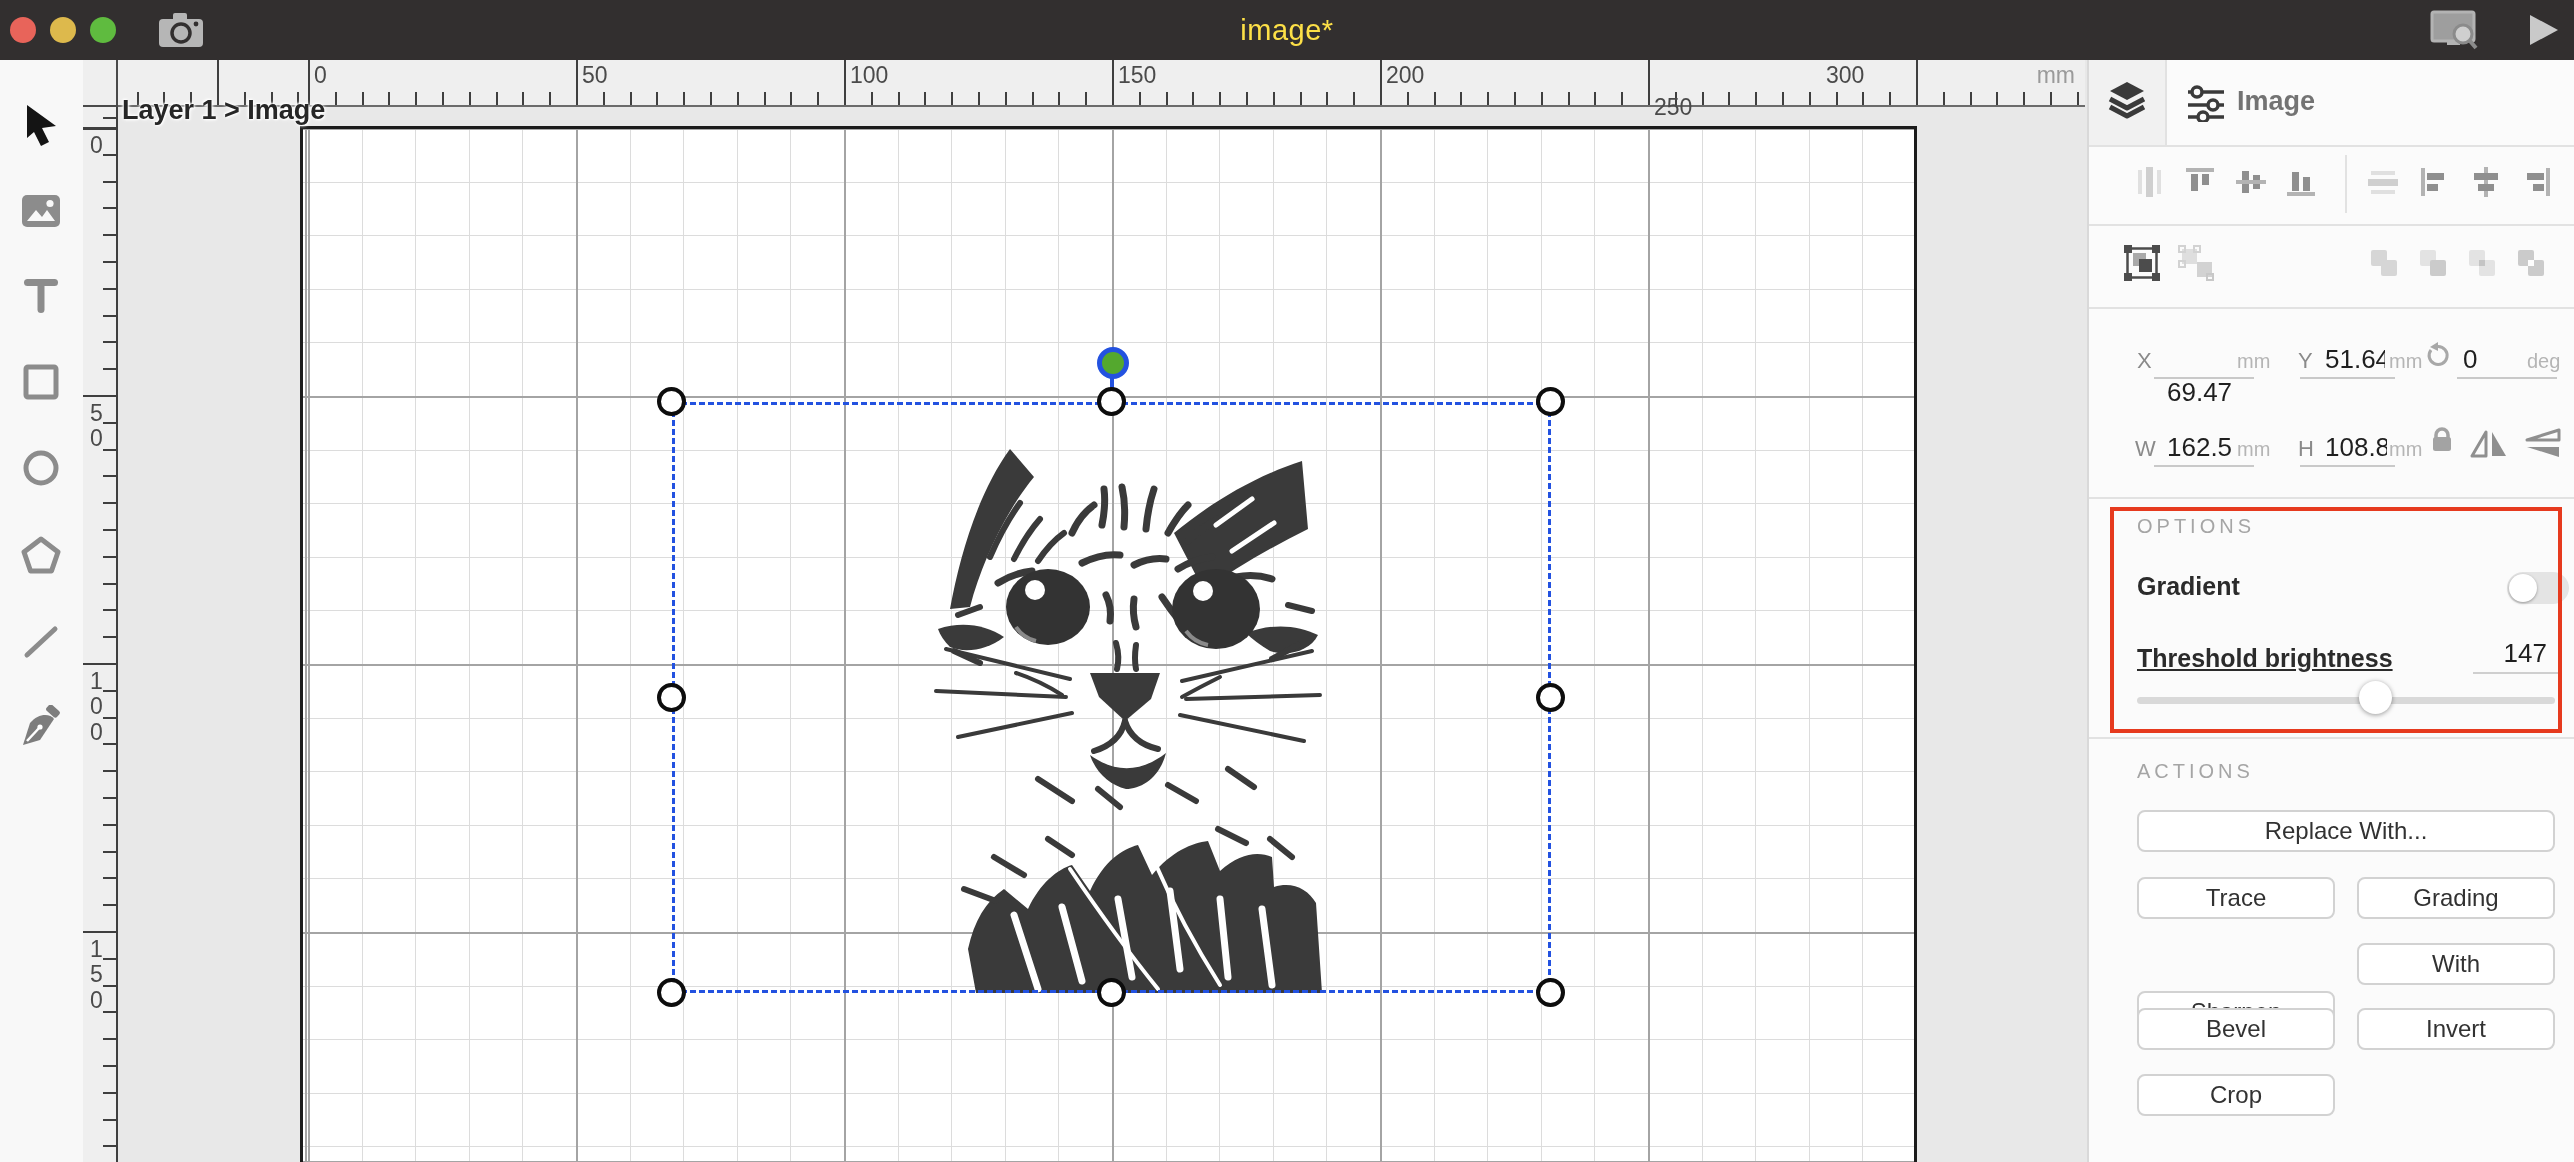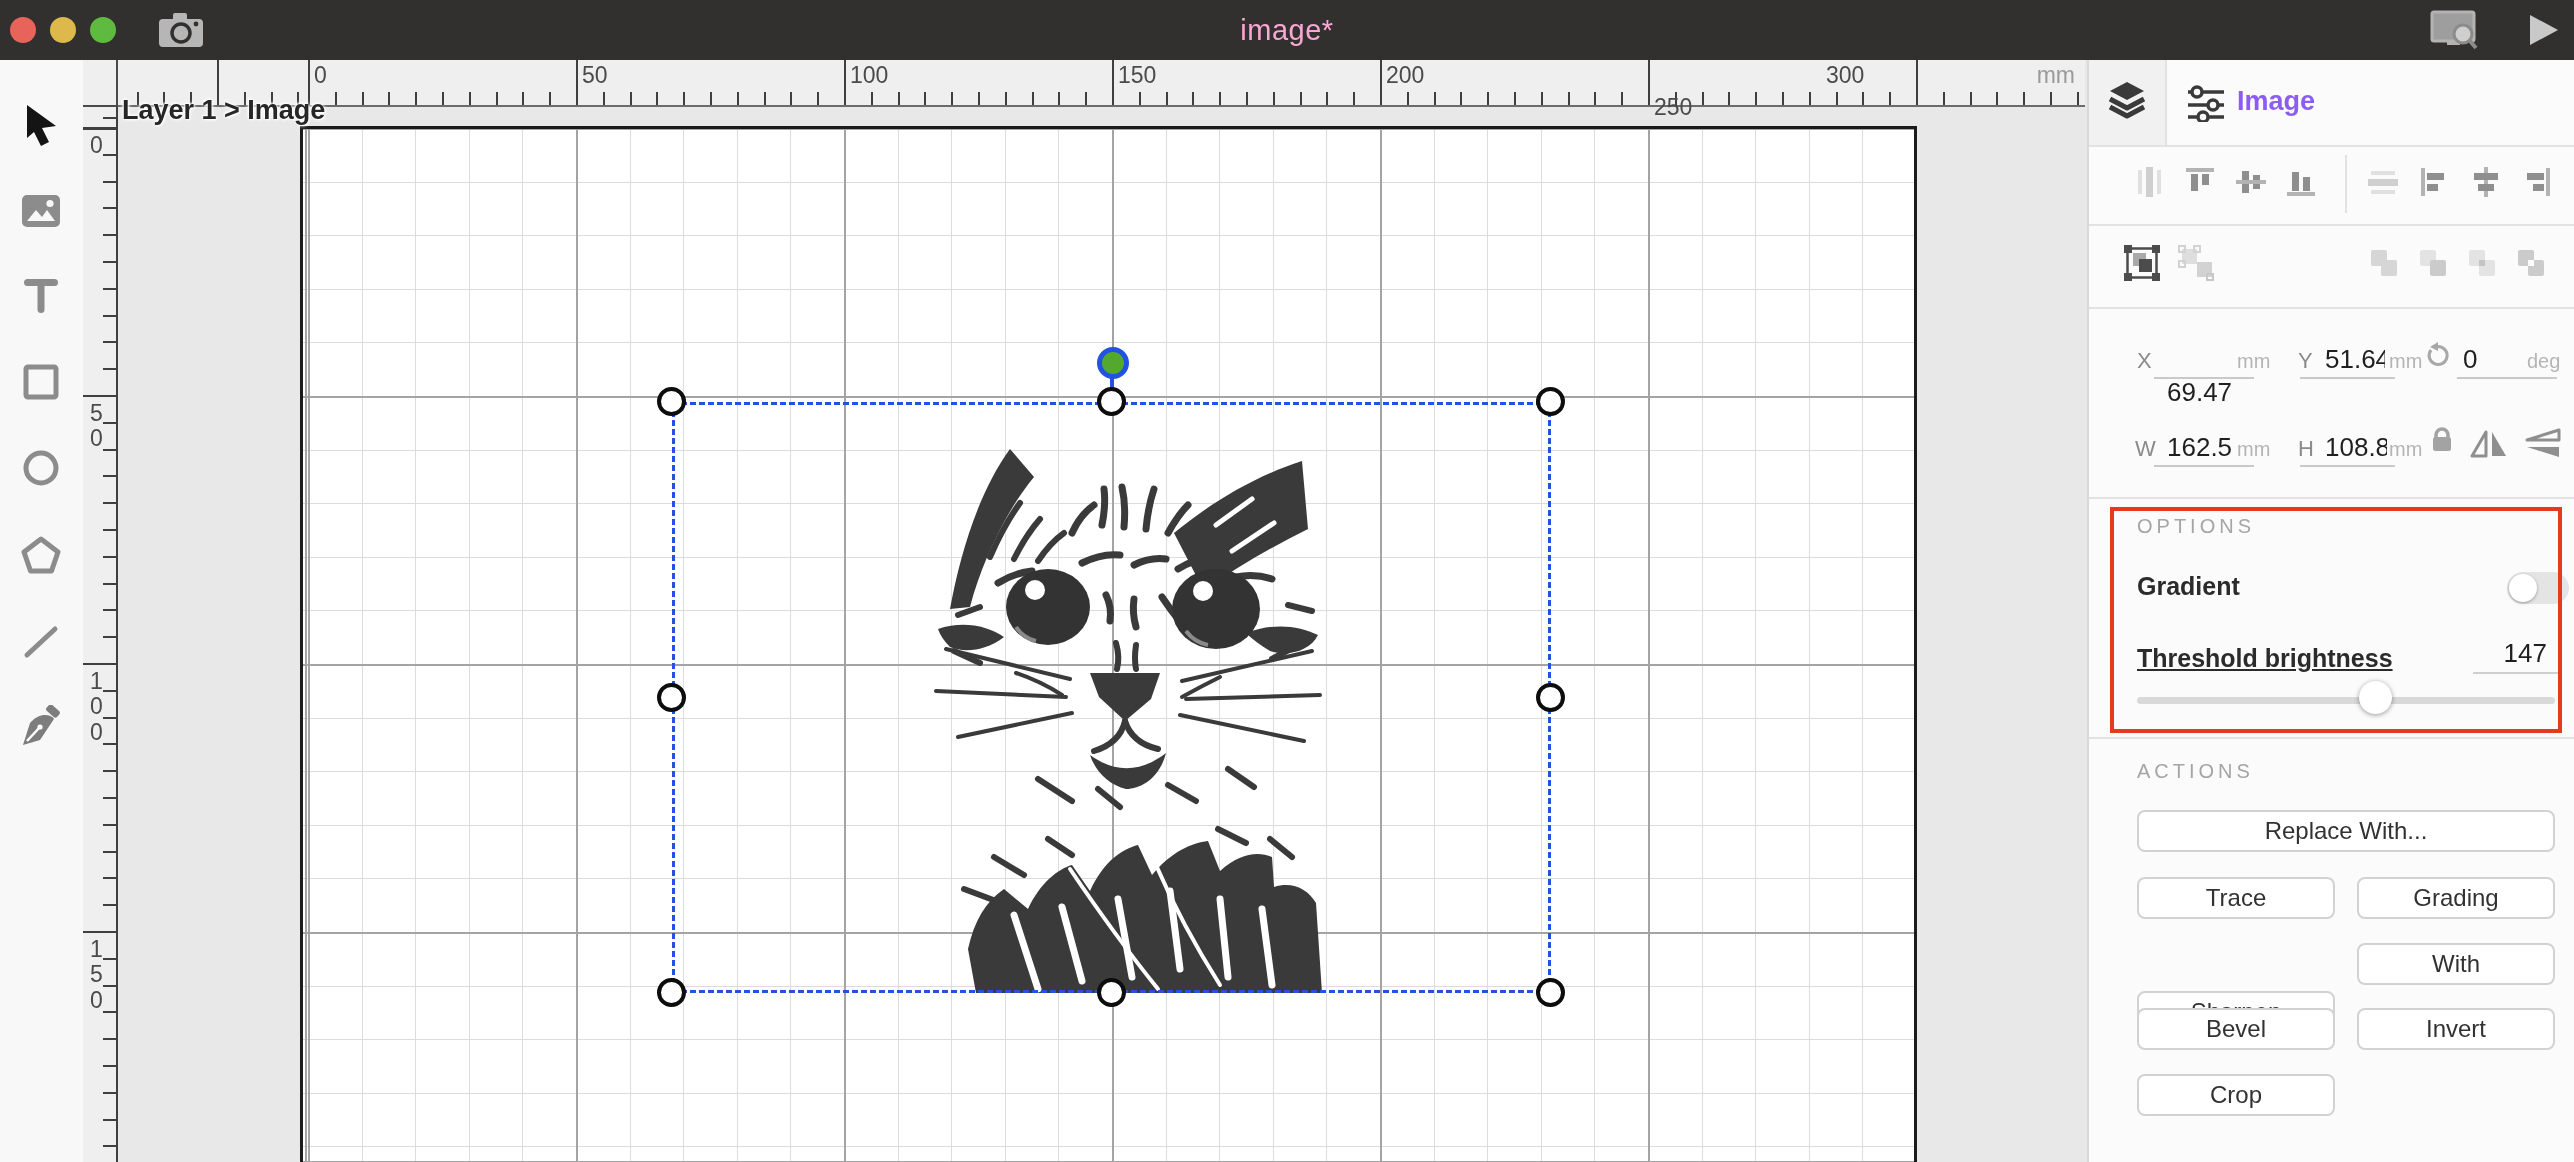--- a/index.html
+++ b/index.html
@@ -2,21 +2,21 @@
 <html><head>
 <meta charset="utf-8">
 <style>
   html,body{margin:0;padding:0;background:#e8e8e8;font-family:"Liberation Sans",sans-serif;}
   #app{position:relative;width:2574px;height:1162px;overflow:hidden;background:#e8e8e8;}
   .abs{position:absolute;}
 
   
   .titlebar{left:0;top:0;width:2574px;height:60px;background:#322f2f;}
   .tl{width:26px;height:26px;border-radius:50%;top:17px;}
-  .titletext{left:0;right:0;top:14px;text-align:center;color:#f9a8d4;font-size:29px;letter-spacing:.5px;}
+  .titletext{left:0;right:0;top:14px;text-align:center;color:#fde047;font-size:29px;letter-spacing:.5px;}
 
   
   .toolbar{left:0;top:60px;width:83px;height:1102px;background:#f8f8f8;}
   .tool{left:19px;width:44px;height:44px;display:flex;align-items:center;justify-content:center;}
 
   
   .ruler{background:#efefef;color:#4a4a4a;font-size:23px;}
   .corner{left:83px;top:60px;width:35px;height:47px;background:#efefef;border-right:2px solid #4a4a4a;border-bottom:2px solid #4a4a4a;box-sizing:border-box;}
   .topruler{left:118px;top:60px;width:1967px;height:47px;border-bottom:2px solid #6b6b6b;box-sizing:border-box;}
   .topruler .minor{position:absolute;left:0;right:0;bottom:0;height:13px;background-image:repeating-linear-gradient(to right,#3f3f3f 0 2px,transparent 2px 26.8px);background-position:190px 0;}
@@ -41,21 +41,21 @@
   
   .selrect{left:672px;top:402px;width:879px;height:591px;border:3px dashed #2352e0;box-sizing:border-box;}
   .handle{width:21px;height:21px;border:4.5px solid #0d0d0d;background:#fff;border-radius:50%;box-sizing:content-box;}
   .rotstem{left:1110px;top:366px;width:4px;height:38px;background:#2352e0;}
   .rotknob{left:1097px;top:347px;width:22px;height:22px;border:5px solid #2352e0;background:#54a82e;border-radius:50%;}
 
   
   .panel{left:2087px;top:60px;width:487px;height:1102px;background:#fbfbfb;border-left:2px solid #d9d9d9;box-sizing:border-box;font-size:23px;color:#333;}
   .pdiv{position:absolute;left:0;width:485px;height:2px;background:#e2e2e2;}
   .layerscell{position:absolute;left:0;top:0;width:78px;height:85px;background:#f1f1f1;border-right:2px solid #e2e2e2;box-sizing:border-box;display:flex;align-items:center;justify-content:center;}
-  .paneltitle{position:absolute;left:148px;top:26px;font-size:27px;font-weight:bold;color:#8b5cf6;}
+  .paneltitle{position:absolute;left:148px;top:26px;font-size:27px;font-weight:bold;color:#737373;}
   .vdiv{position:absolute;width:2px;background:#e2e2e2;}
   .flabel{position:absolute;font-size:22px;color:#8a8a8a;}
   .fvalue{position:absolute;font-size:26px;color:#1f1f1f;white-space:nowrap;overflow:hidden;}
   .funit{position:absolute;font-size:20px;color:#b5b5b5;}
   .uline{position:absolute;height:2px;background:#c9c9c9;}
   .heading{position:absolute;left:48px;font-size:20px;letter-spacing:4px;color:#a5a5a5;}
   .boldlbl{position:absolute;left:48px;font-size:25px;font-weight:bold;color:#2b2b2b;}
   .toggle{position:absolute;left:418px;top:512px;width:62px;height:32px;border-radius:16px;background:#e4e4e4;}
   .knob{position:absolute;left:2px;top:2px;width:28px;height:28px;border-radius:50%;background:#fff;box-shadow:0 1px 3px rgba(0,0,0,.35);}
   .slidertrack{position:absolute;left:48px;top:637px;width:418px;height:7px;border-radius:4px;background:#d9d9d9;}

